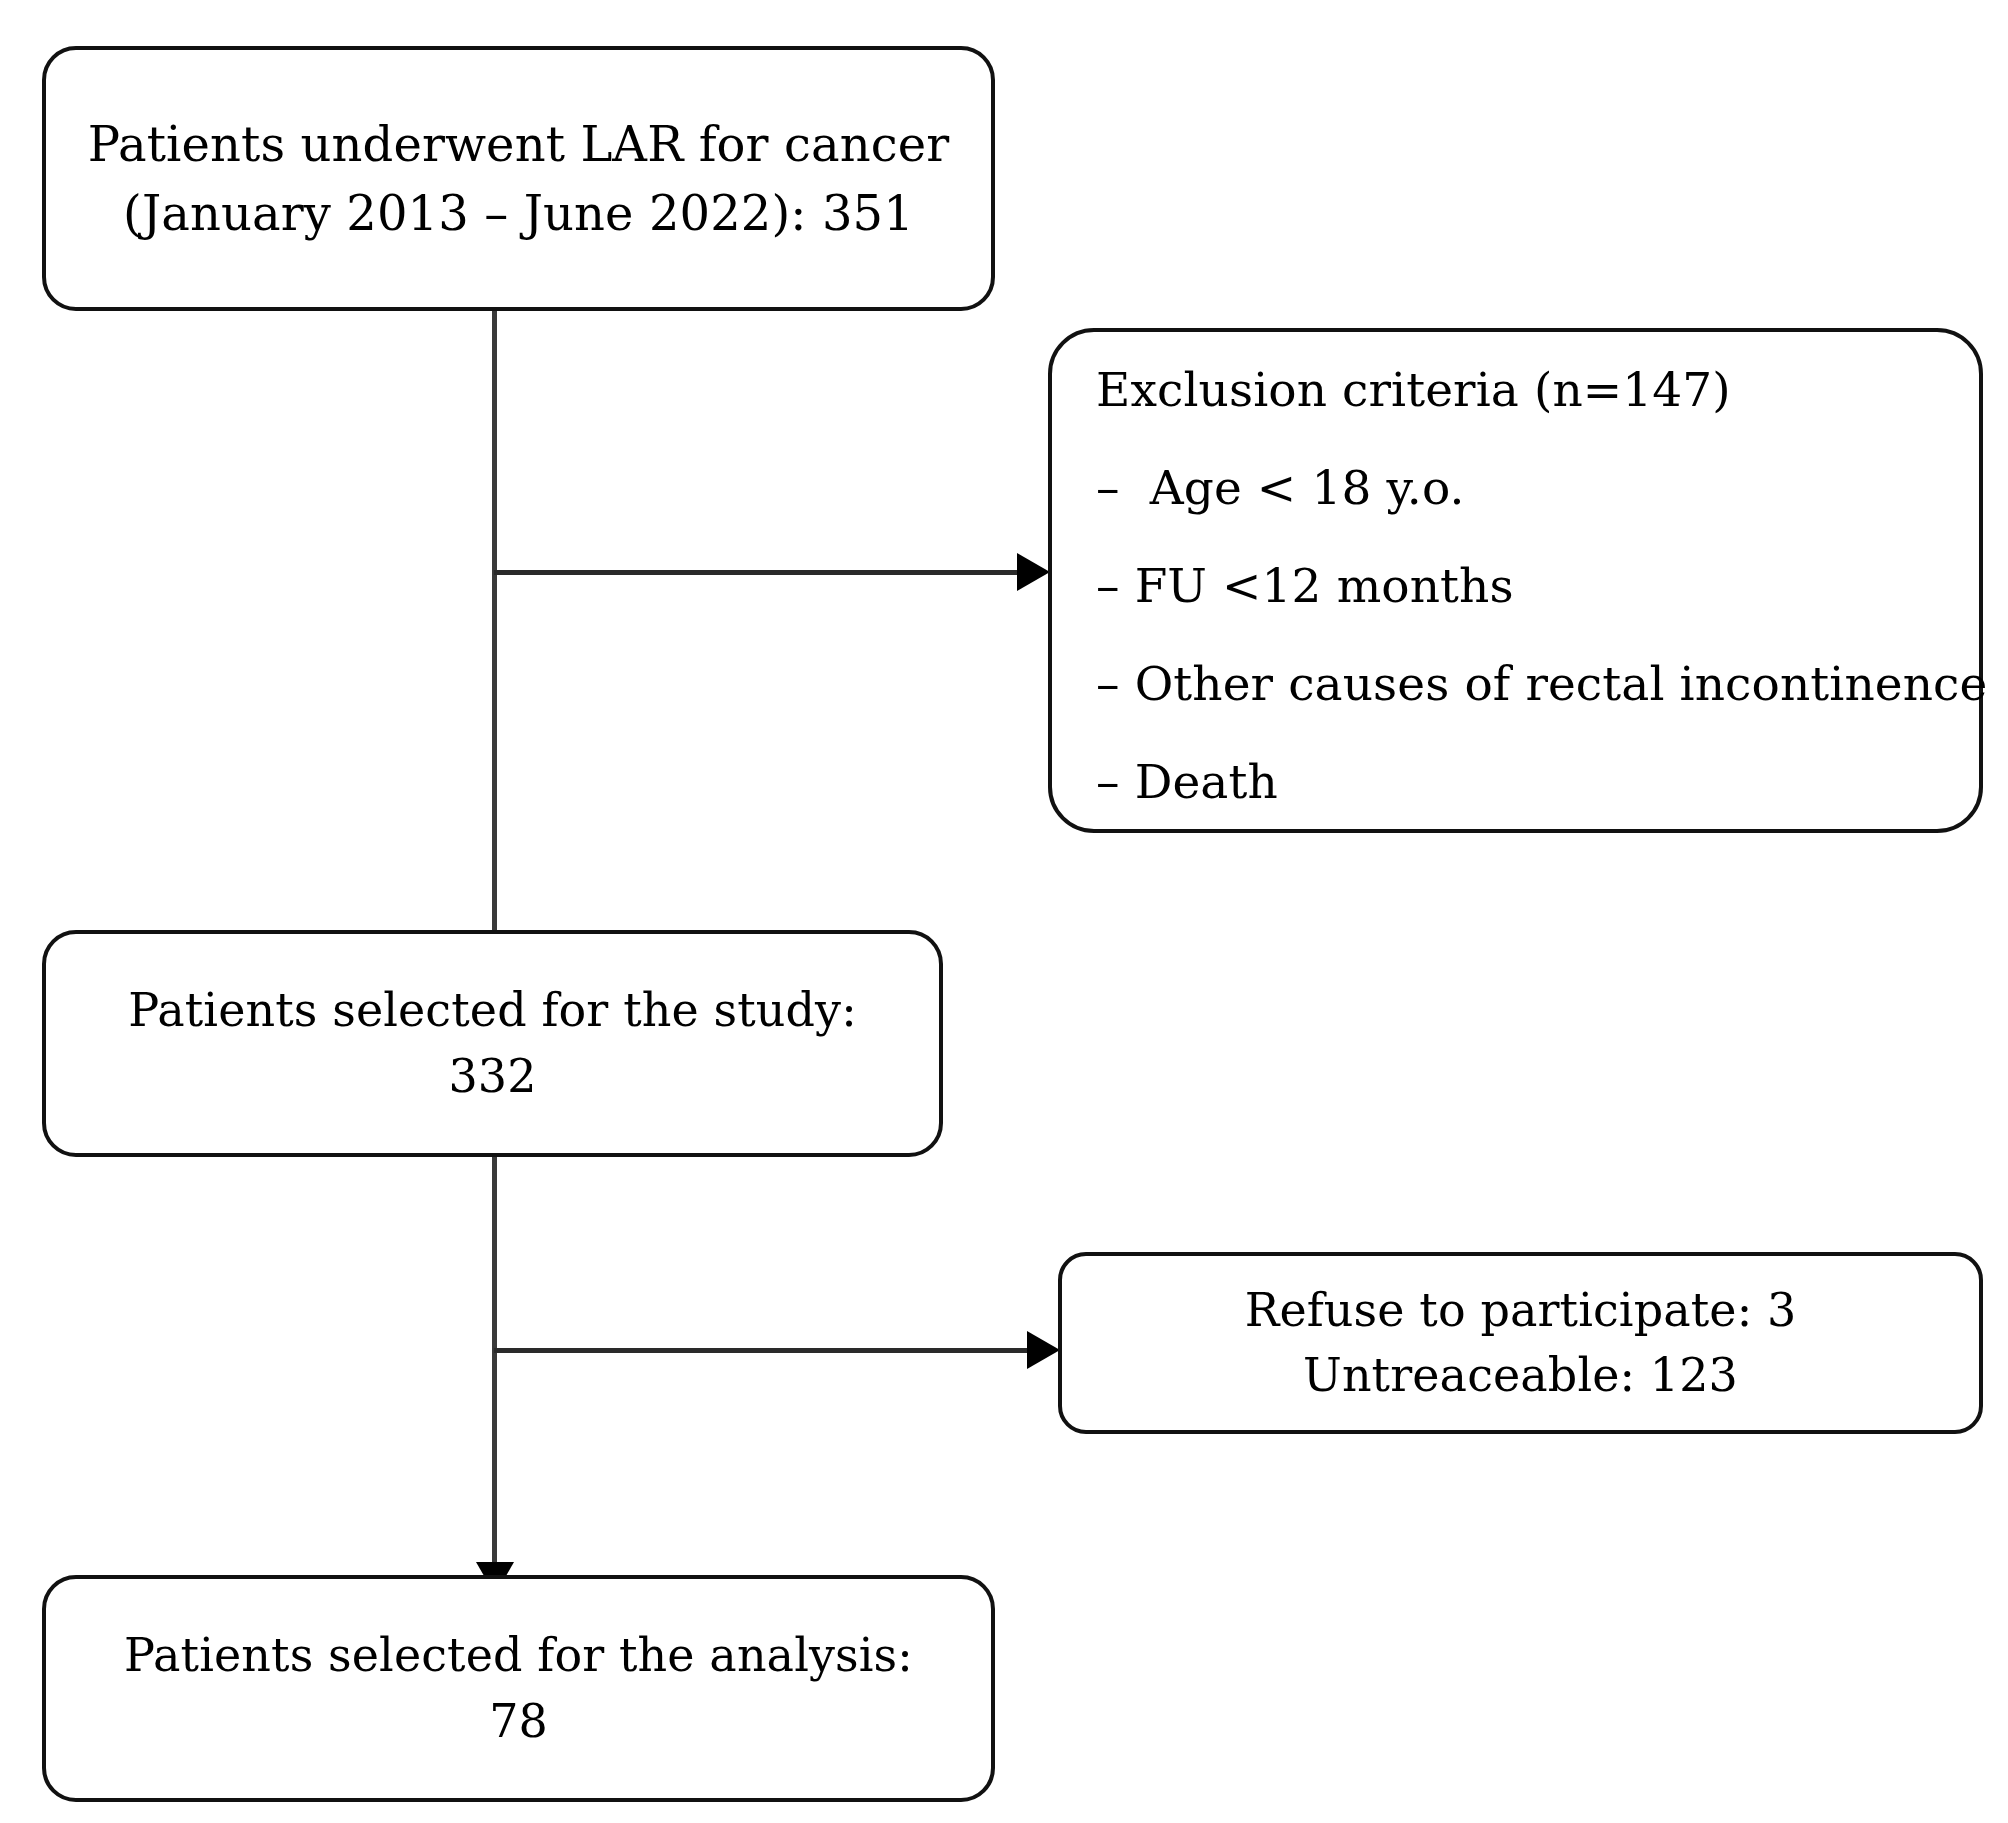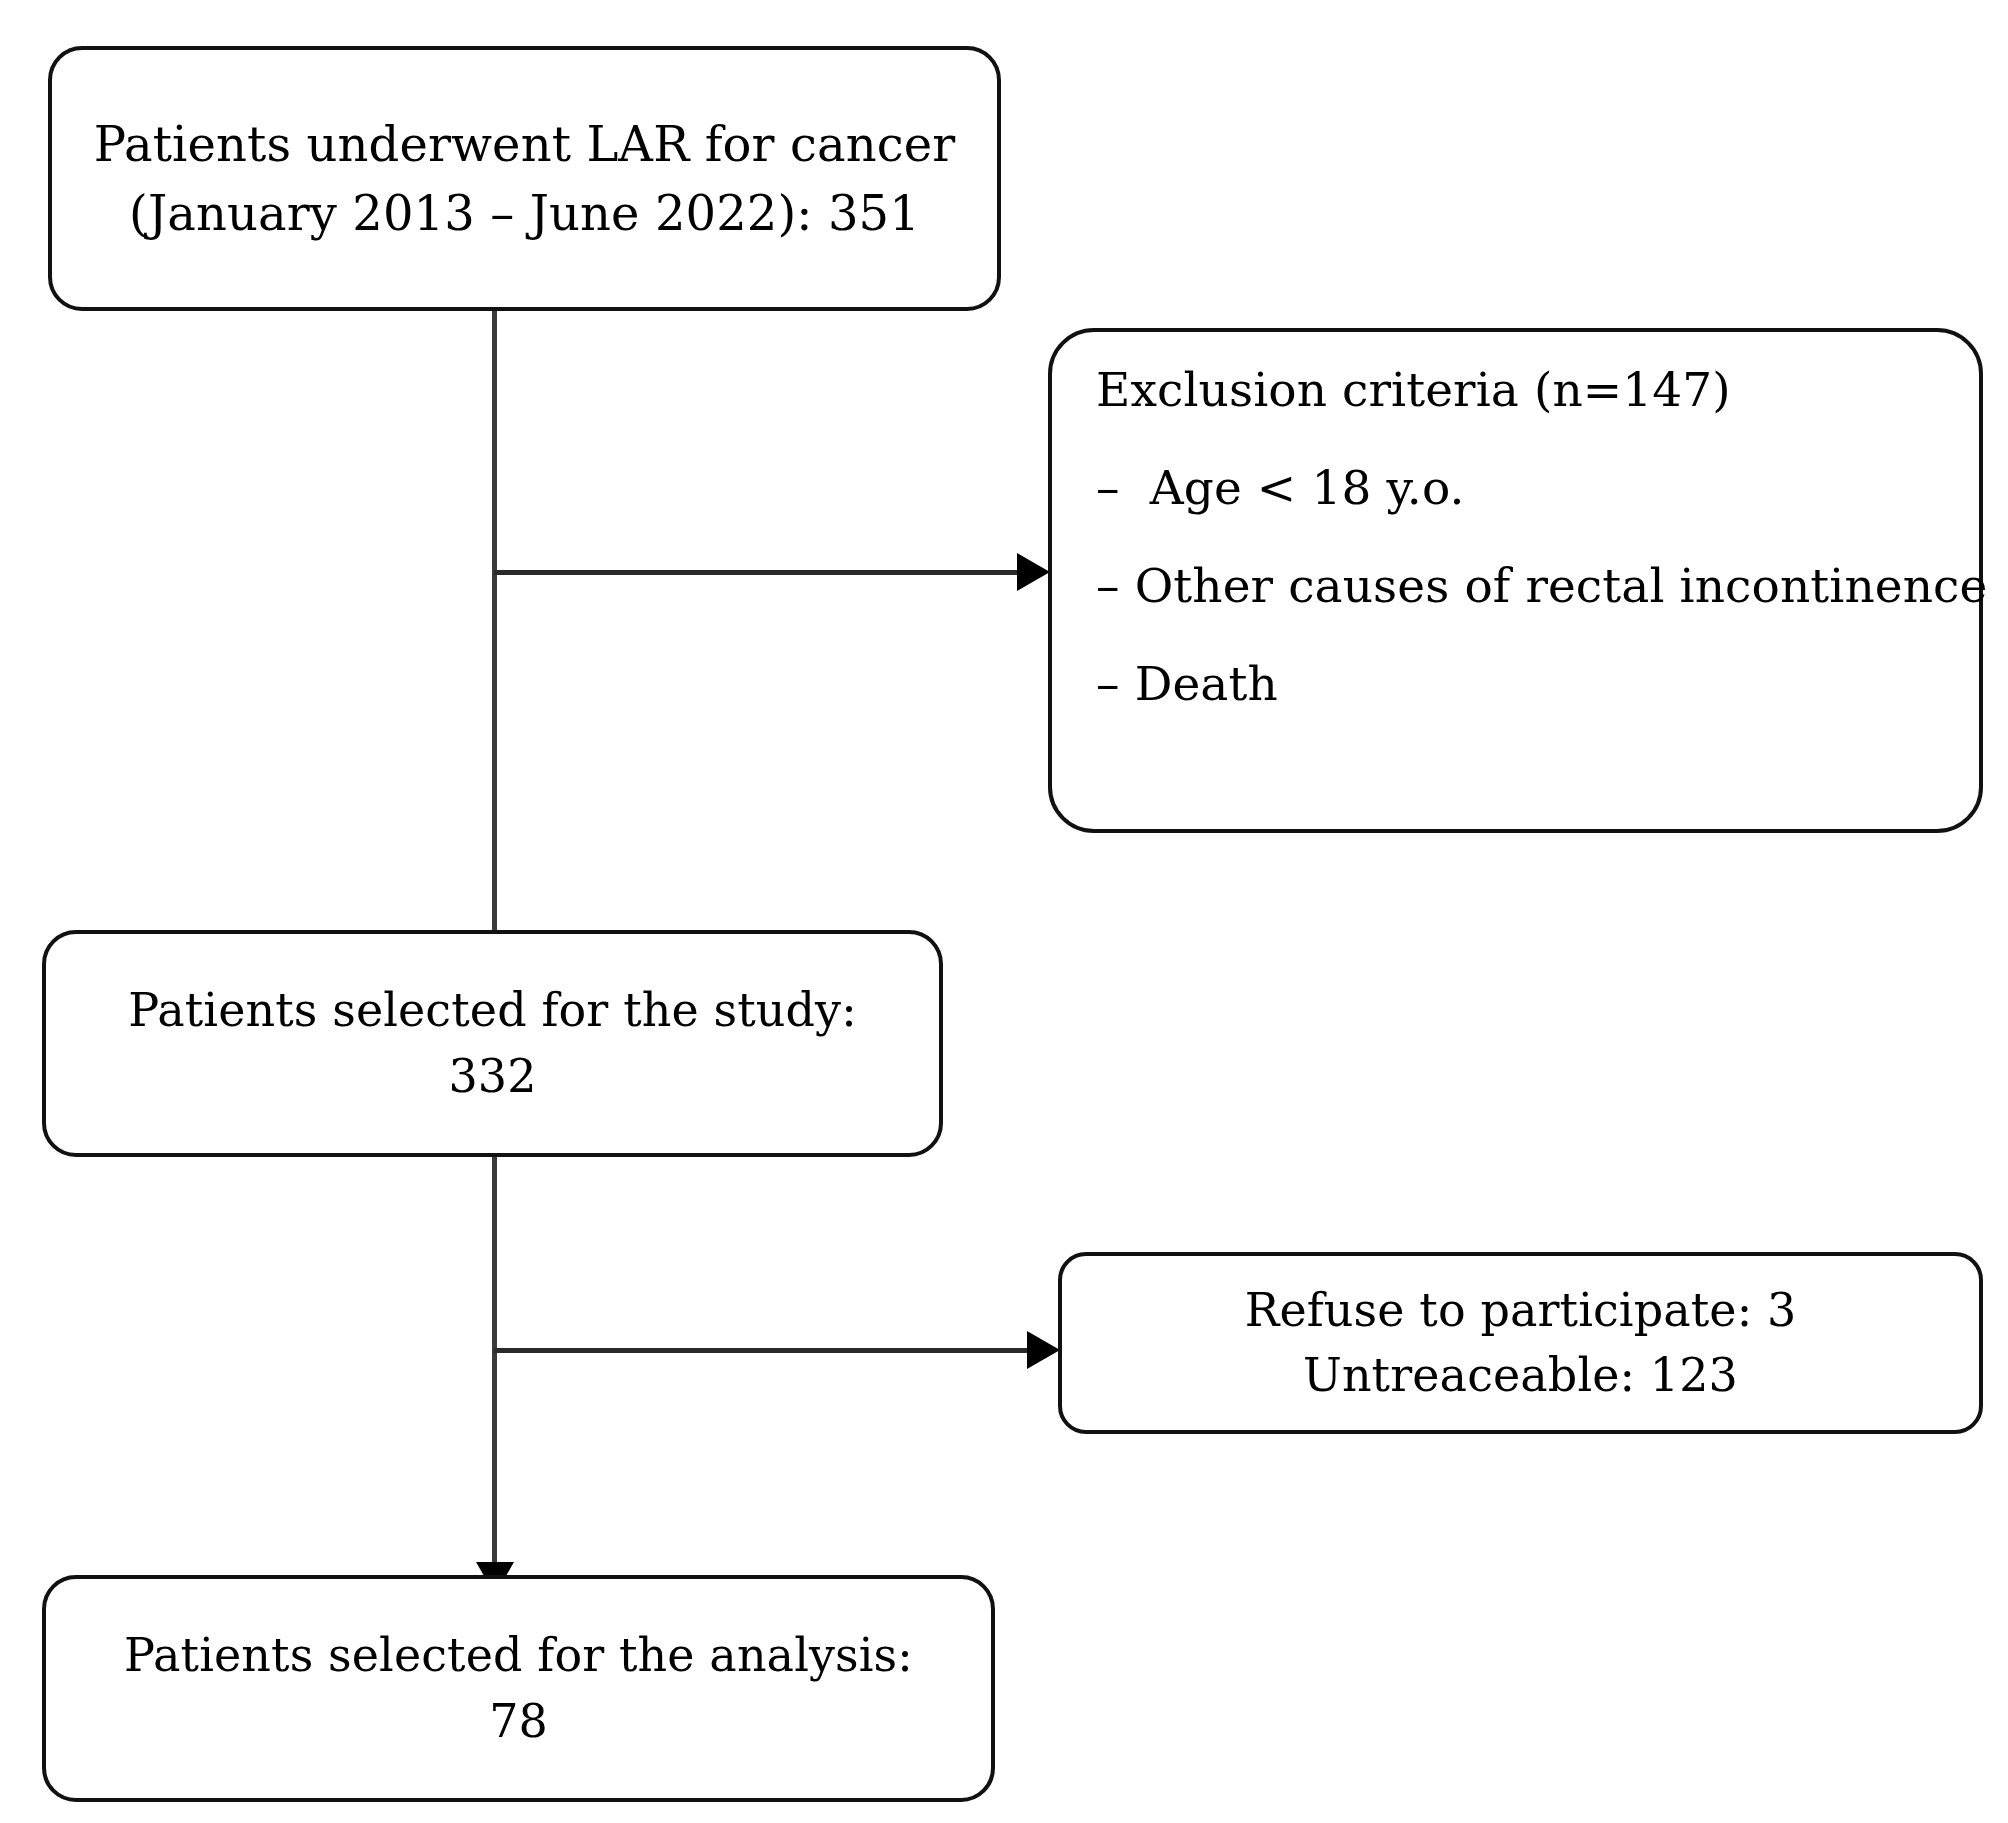--- a/index.html
+++ b/index.html
@@ -33,21 +33,21 @@
 
   .node-line {
     font-size: 46px;
     line-height: 1.42;
     letter-spacing: 0.1px;
     white-space: pre;
   }
 
   
   #node-enrolled {
-    left: 48px;
+    left: 42px;
     top: 46px;
     width: 953px;
     height: 265px;
     border-radius: 34px;
   }
   #node-enrolled .node-line { font-size: 48px; }
 
   
   #node-exclusions {
     left: 1048px;
@@ -148,20 +148,21 @@
   <div class="arrowhead down" id="arrow-analysis"></div>
 
   <div class="node center" id="node-enrolled">
     <div class="node-line">Patients underwent LAR for cancer</div>
     <div class="node-line">(January 2013 – June 2022): 351</div>
   </div>
 
   <div class="node leftcol" id="node-exclusions">
     <div class="node-line">Exclusion criteria (n=147)</div>
     <div class="node-line">–  Age &lt; 18 y.o.</div>
+    <div class="node-line">– FU &lt;12 months</div>
     <div class="node-line">– Other causes of rectal incontinence</div>
     <div class="node-line">– Death</div>
   </div>
 
   <div class="node center" id="node-selected">
     <div class="node-line">Patients selected for the study:</div>
     <div class="node-line">332</div>
   </div>
 
   <div class="node center" id="node-lost">

